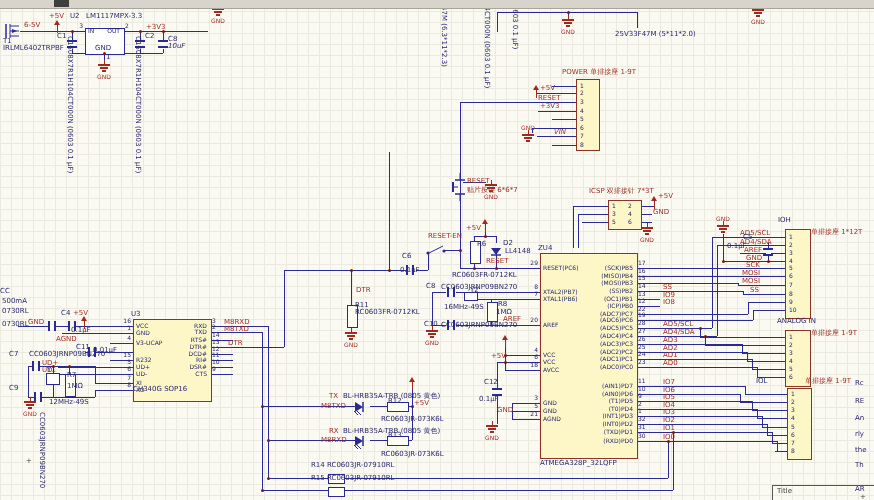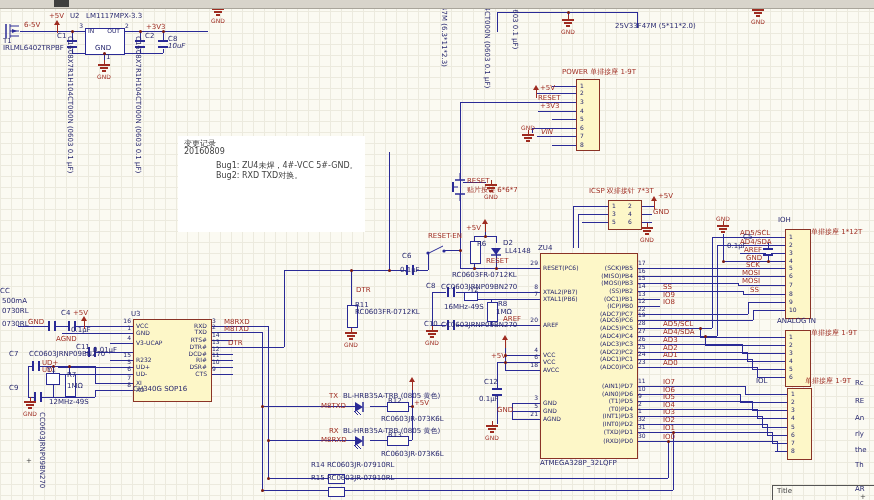--- a/index.html
+++ b/index.html
@@ -44,26 +44,20 @@
   .tl-t{position:absolute;left:777px;top:487px;font-size:7px;color:#3c3c3c;z-index:17;}
 </style>
 </head>
 <body>
 
 <div id="canvas">
   <div class="topbar">
     <div class="tb-btn"></div>
   </div>
 
-  <div class="note">
-    <div class="nt">变更记录</div>
-    <div class="nd">20160809</div>
-    <div class="nb">Bug1: ZU4未焊，4#-VCC  5#-GND。</div>
-    <div class="nb2">Bug2: RXD TXD对换。</div>
-  </div>
 
 
   <div class="tl-h"></div>
   <div class="tl-v"></div>
   <div class="tl-t">Title</div>
 <div class="wire" style="left: 20px; top: 31px; width: 65px; height: 1px;"></div>
     <div class="wire" style="left: 123px; top: 31px; width: 85px; height: 1px;"></div>
     <div class="wire" style="left: 72px; top: 31px; width: 1px; height: 9px;"></div>
     <div class="wire" style="left: 140px; top: 31px; width: 1px; height: 9px;"></div>
     <div class="wire" style="left: 163px; top: 31px; width: 1px; height: 9px;"></div>
@@ -269,21 +263,21 @@
     <div class="lbl r" style="left: 428px; top: 233px;">RESET-EN</div>
     <div class="lbl r" style="left: 466px; top: 225px;">+5V</div>
     <div class="lbl r" style="left: 486px; top: 258px;">RESET</div>
     <div class="lbl r" style="left: 503px; top: 316px;">AREF</div>
     <div class="lbl r" style="left: 467px; top: 178px;">RESET</div>
     <div class="lbl r" style="left: 467px; top: 187px;">贴片按键 6*6*7</div>
     <div class="lbl r" style="left: 562px; top: 69px;">POWER 单排接座 1-9T</div>
     <div class="lbl r" style="left: 540px; top: 85px;">+5V</div>
     <div class="lbl r" style="left: 538px; top: 95px;">RESET</div>
     <div class="lbl r" style="left: 540px; top: 103px;">+3V3</div>
-    <div class="lbl r" style="left: 541px; top: 129px; font-style: italic;">VIN</div>
+    <div class="lbl r" style="left: 554px; top: 129px; font-style: italic;">VIN</div>
     <div class="lbl r" style="left: 589px; top: 188px;">ICSP 双排接针 7*3T</div>
     <div class="lbl r" style="left: 658px; top: 193px;">+5V</div>
     <div class="lbl r" style="left: 653px; top: 209px;">GND</div>
     <div class="lbl r" style="left: 811px; top: 229px;">单排接座 1*12T</div>
     <div class="lbl r" style="left: 740px; top: 230px;">AD5/SCL</div>
     <div class="lbl r" style="left: 740px; top: 239px;">AD4/SDA</div>
     <div class="lbl r" style="left: 744px; top: 247px;">AREF</div>
     <div class="lbl r" style="left: 746px; top: 255px;">GND</div>
     <div class="lbl r" style="left: 746px; top: 262px;">SCK</div>
     <div class="lbl r" style="left: 742px; top: 270px;">MOSI</div>
@@ -344,21 +338,21 @@
     <div class="lbl n" style="left: 388px; top: 432px;">R13</div>
     <div class="lbl n" style="left: 381px; top: 451px;">RC0603JR-073K6L</div>
     <div class="lbl n" style="left: 343px; top: 393px;">BL-HRB35A-TRB (0805 黄色)</div>
     <div class="lbl n" style="left: 343px; top: 428px;">BL-HRB35A-TRB (0805 黄色)</div>
     <div class="lbl n" style="left: 311px; top: 462px;">R14 RC0603JR-07910RL</div>
     <div class="lbl n" style="left: 311px; top: 475px;">R15 RC0603JR-07910RL</div>
     <div class="lbl n" style="left: 0px; top: 288px;">CC</div>
     <div class="lbl n" style="left: 2px; top: 298px;">500mA</div>
     <div class="lbl n" style="left: 2px; top: 308px;">0730RL</div>
     <div class="lbl n" style="left: 2px; top: 321px;">0730RL</div>
-    <div class="lbl n" style="left: 615px; top: 23px;">25V33F47M (5*11*2.0)</div>
+    <div class="lbl n" style="left: 615px; top: 31px;">25V33F47M (5*11*2.0)</div>
     <div class="lbl n" style="left: 778px; top: 217px;">IOH</div>
     <div class="lbl n" style="left: 777px; top: 318px;">ANALOG IN</div>
     <div class="lbl n" style="left: 756px; top: 378px;">IOL</div>
     <div class="lbl n v" style="left: 66px; top: 36px;">C1608X7R1H104CT000N (0603 0.1 μF)</div>
     <div class="lbl n v" style="left: 134px; top: 36px;">C1608X7R1H104CT000N (0603 0.1 μF)</div>
     <div class="lbl n v" style="left: 440px; top: 2px;">F47M (6.3*11*2.3)</div>
     <div class="lbl n v" style="left: 483px; top: 2px;">04CT000N (0603 0.1 μF)</div>
     <div class="lbl n v" style="left: 511px; top: 2px;">(0603 0.1 μF)</div>
     <div class="lbl n v" style="left: 38px; top: 412px;">CC0603JRNP09BN270</div>
     <div class="lbl n" style="left: 855px; top: 380px;">Rc</div>

